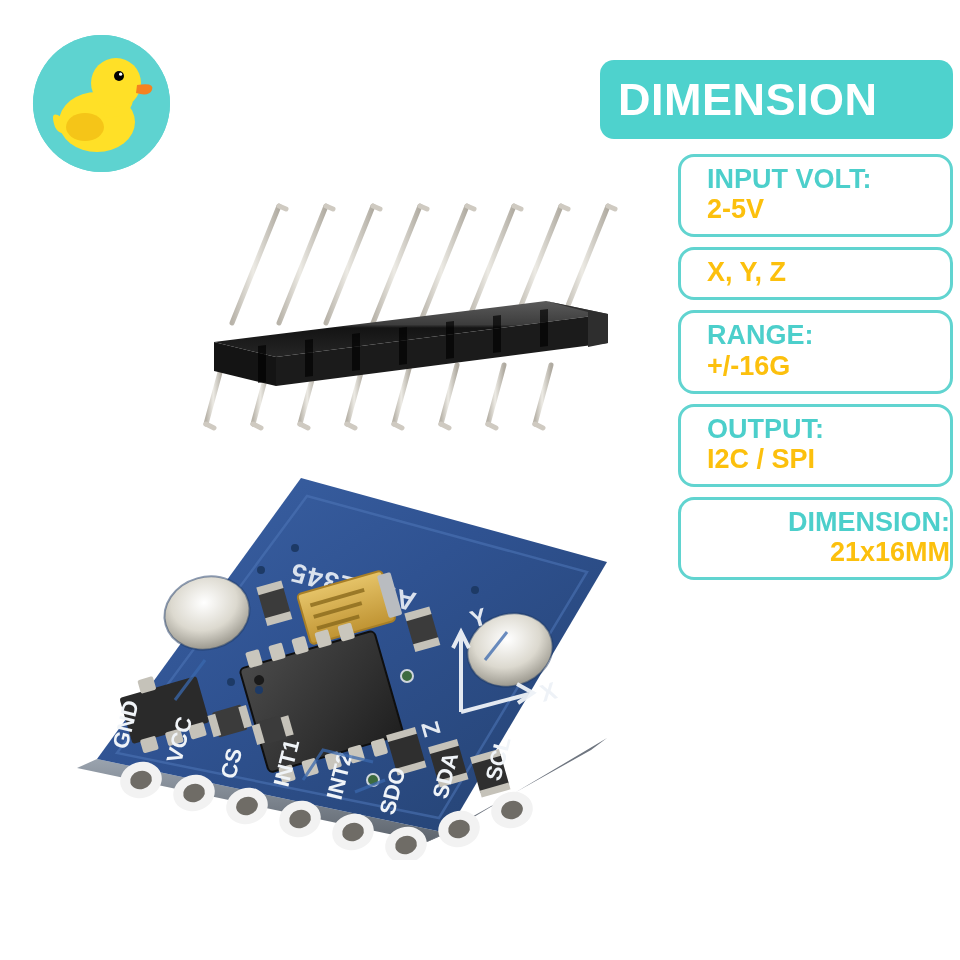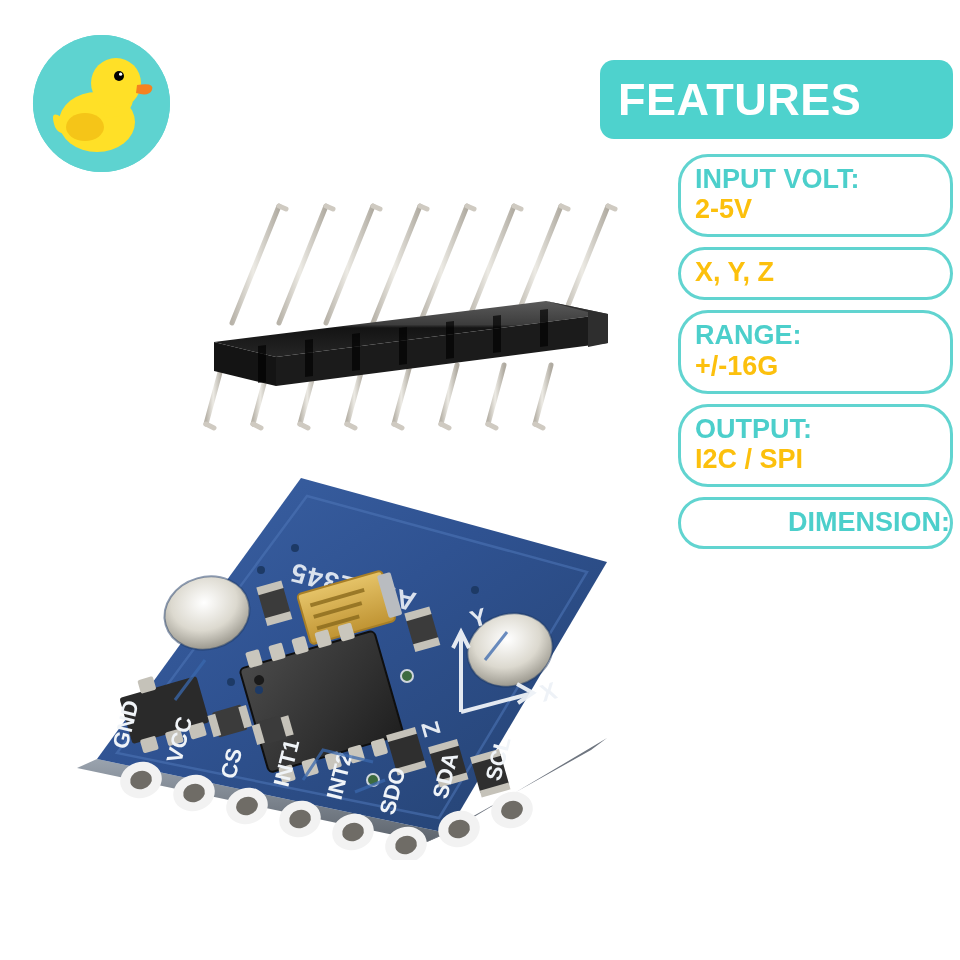--- a/index.html
+++ b/index.html
@@ -52,23 +52,23 @@
     line-height: 1;
   }
 
   #feature-cards {
     margin-top: 15px;
     margin-left: 78px;
     width: 275px;
   }
   .feature-card {
     border: 3px solid #61d4d0;
-    border-radius: 30px;
+    border-radius: 16px;
     box-sizing: border-box;
-    padding: 7px 0 9px 14px;
+    padding: 7px 0 9px 26px;
     margin-bottom: 10px;
     background: #ffffff;
   }
   .feature-card:last-child { margin-bottom: 0; text-align: right; }
   .feature-label {
     color: #4ccfcb;
     font-size: 27px;
     font-weight: bold;
     line-height: 1.12;
     white-space: nowrap;
@@ -417,21 +417,21 @@
       <path d="M300 342 L330 330"></path>
       <path d="M120 250 L150 210"></path>
       <path d="M430 210 L452 182"></path>
     </g>
   </svg>
 </div>
 
 <div id="features-panel">
 
   <div id="features-banner">
-    <div id="features-banner-title">FEATURES</div>
+    <div id="features-banner-title">DIMENSION</div>
   </div>
 
   <div id="feature-cards">
 
     <div class="feature-card">
       <div class="feature-label">INPUT VOLT:</div>
       <div class="feature-value">2-5V</div>
     </div>
 
     <div class="feature-card">
@@ -443,16 +443,17 @@
       <div class="feature-value">+/-16G</div>
     </div>
 
     <div class="feature-card">
       <div class="feature-label">OUTPUT:</div>
       <div class="feature-value">I2C / SPI</div>
     </div>
 
     <div class="feature-card">
       <div class="feature-label">DIMENSION:</div>
+      <div class="feature-value">21x16MM</div>
     </div>
 
   </div>
 </div>
 
 </body></html>

